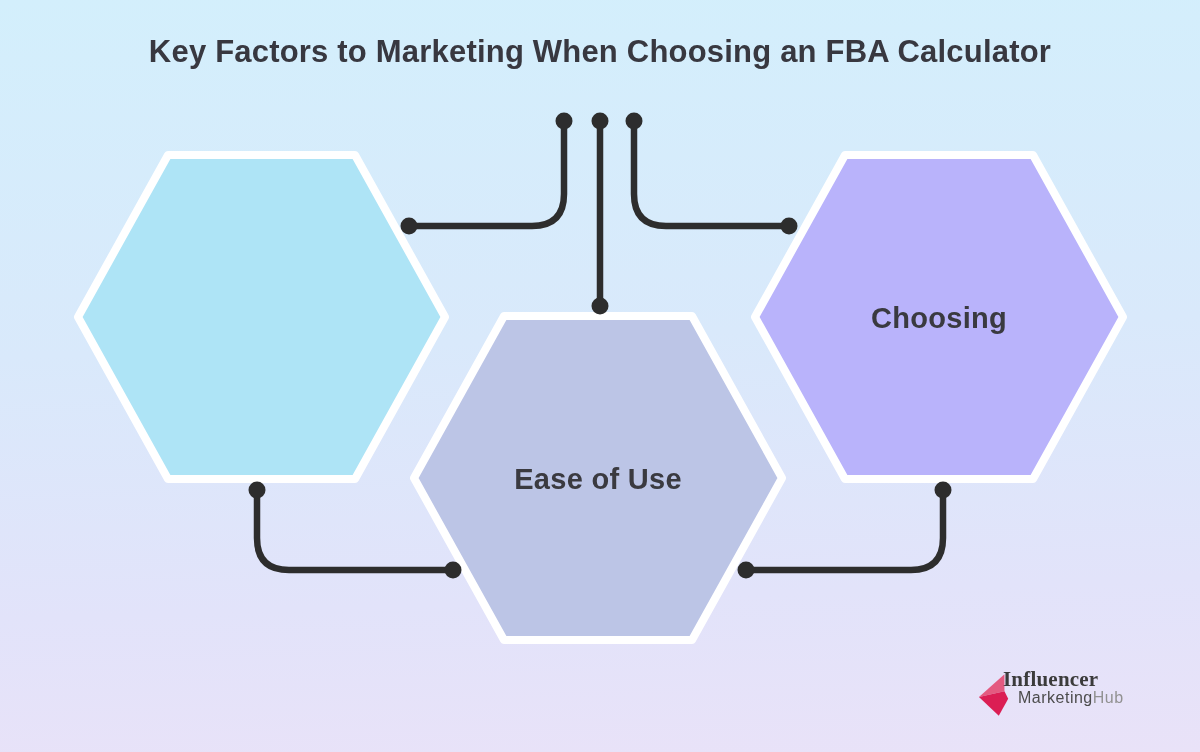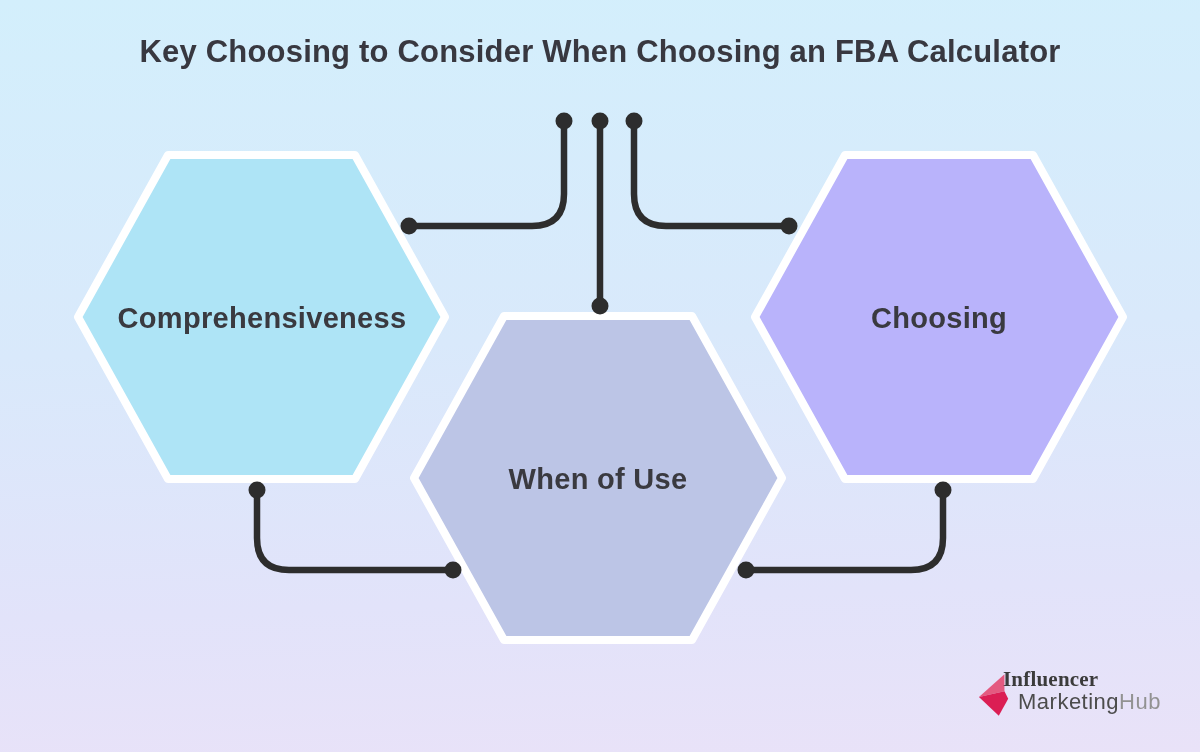--- a/index.html
+++ b/index.html
@@ -63,34 +63,34 @@
     font-weight: 700;
     letter-spacing: 0.2px;
     color: #3b3b3b;
     white-space: nowrap;
     font-family: Liberation Serif, serif;
   }
   .logo-line2 {
     position: absolute;
     left: 40px;
     top: 23px;
-    font-size: 22px;
+    font-size: 16px;
     font-weight: 500;
     letter-spacing: 0.5px;
     color: #4c4c4c;
     white-space: nowrap;
   }
   .logo-line2 .hub { color: #929292; font-weight: 400; }
 </style>
 </head>
 <body>
 
 <div class="canvas">
 
-  <div class="title">Key Choosing to Consider When Choosing an FBA Calculator</div>
+  <div class="title">Key Factors to Marketing When Choosing an FBA Calculator</div>
 
   <svg class="diagram" viewBox="0 0 1200 752" aria-hidden="true">
 
     <g stroke-width="8" stroke-linejoin="round" stroke="#ffffff">
       <polygon points="78,317 168,155 355,155 445,317 355,479 168,479" fill="#aee4f6"></polygon>
       <polygon points="414,478 504,316 692,316 782,478 692,640 504,640" fill="#bcc5e6"></polygon>
       <polygon points="755,317 845,155 1033,155 1123,317 1033,479 845,479" fill="#b9b3fb"></polygon>
     </g>
 
     <g fill="none" stroke-width="6.5" stroke-linecap="round" stroke="#2d2d2d">
@@ -108,22 +108,21 @@
       <circle cx="409" cy="226" r="8.5"></circle>
       <circle cx="789" cy="226" r="8.5"></circle>
       <circle cx="600" cy="306" r="8.5"></circle>
       <circle cx="257" cy="490" r="8.5"></circle>
       <circle cx="943" cy="490" r="8.5"></circle>
       <circle cx="453" cy="570" r="8.5"></circle>
       <circle cx="746" cy="570" r="8.5"></circle>
     </g>
   </svg>
 
-  <div class="hex-label comprehensiveness">Comprehensiveness</div>
-  <div class="hex-label ease-of-use">When of Use</div>
+  <div class="hex-label ease-of-use">Ease of Use</div>
   <div class="hex-label pricing">Choosing</div>
 
   <div class="logo">
     <svg class="logo-mark" viewBox="0 0 36 48" aria-hidden="true">
       <polygon points="1,26 28,2 28,20" fill="#e45a80"></polygon>
       <polygon points="1,26 28,20 32,28 22,46" fill="#db1e54"></polygon>
     </svg>
     <div class="logo-line1">Influencer</div>
     <div class="logo-line2">
       <span class="mk">Marketing</span><span class="hub">Hub</span>

